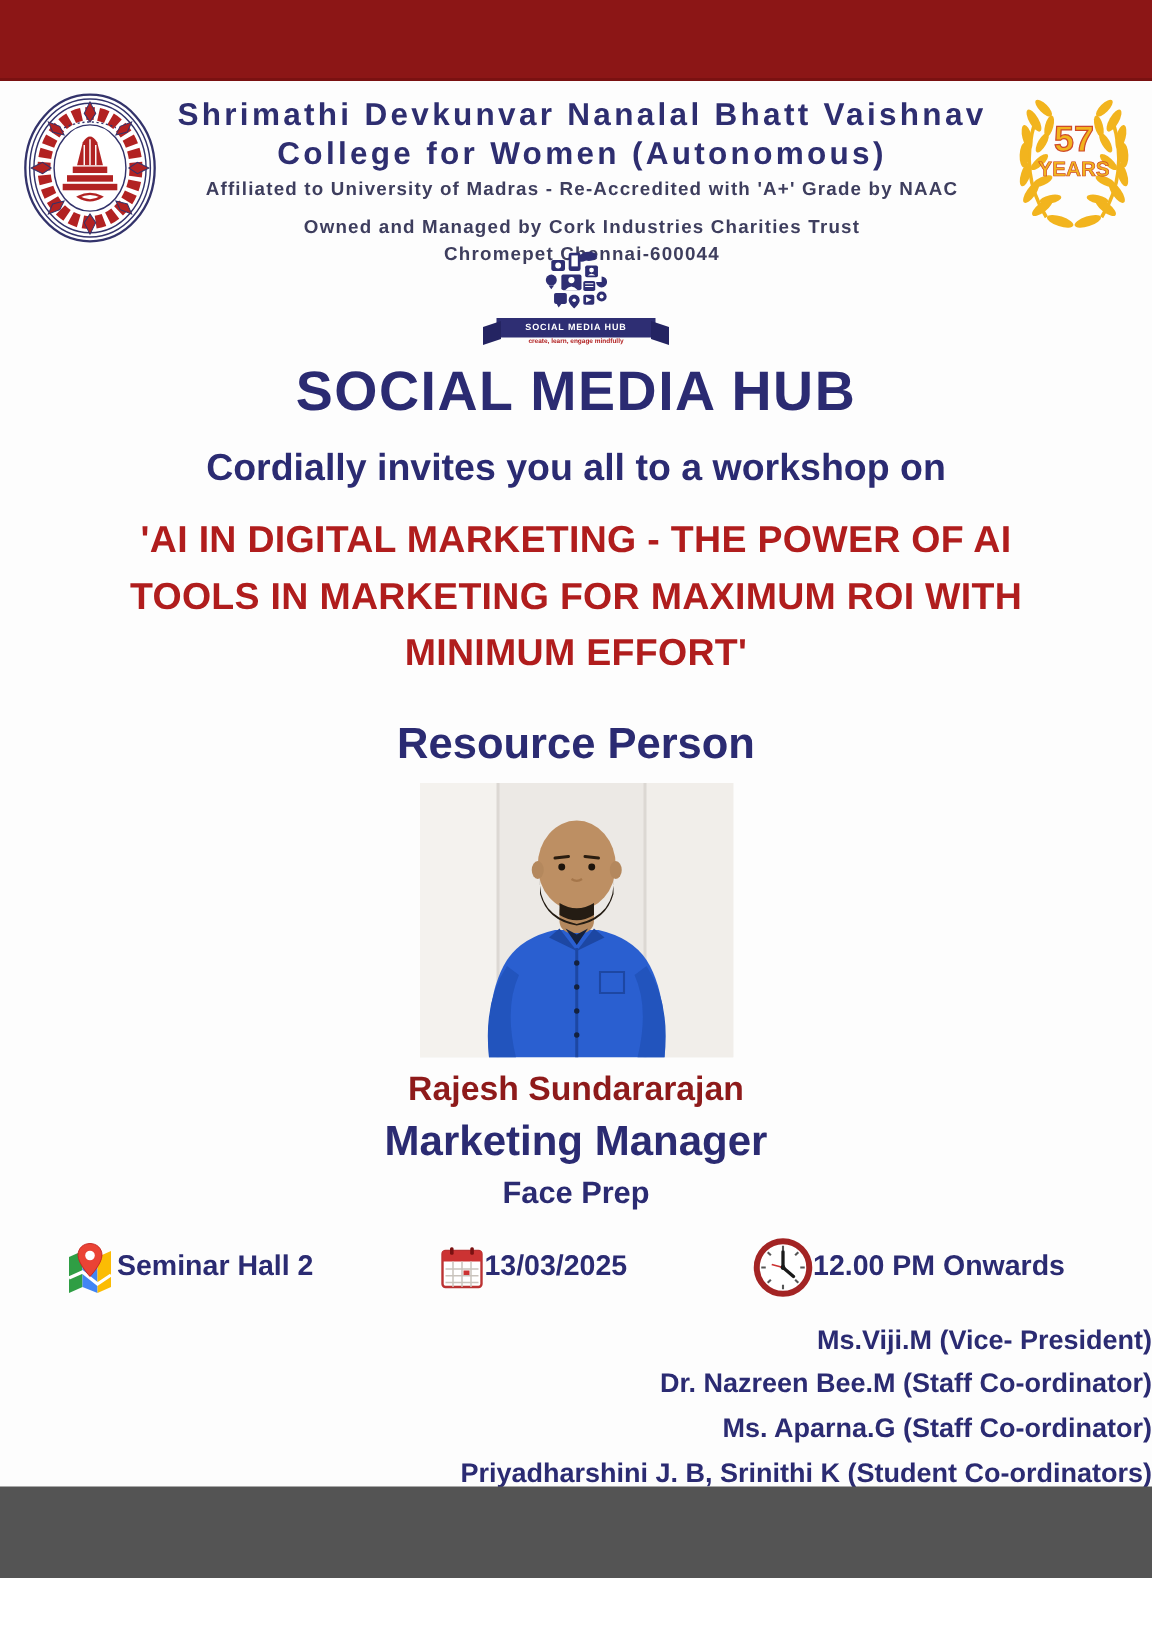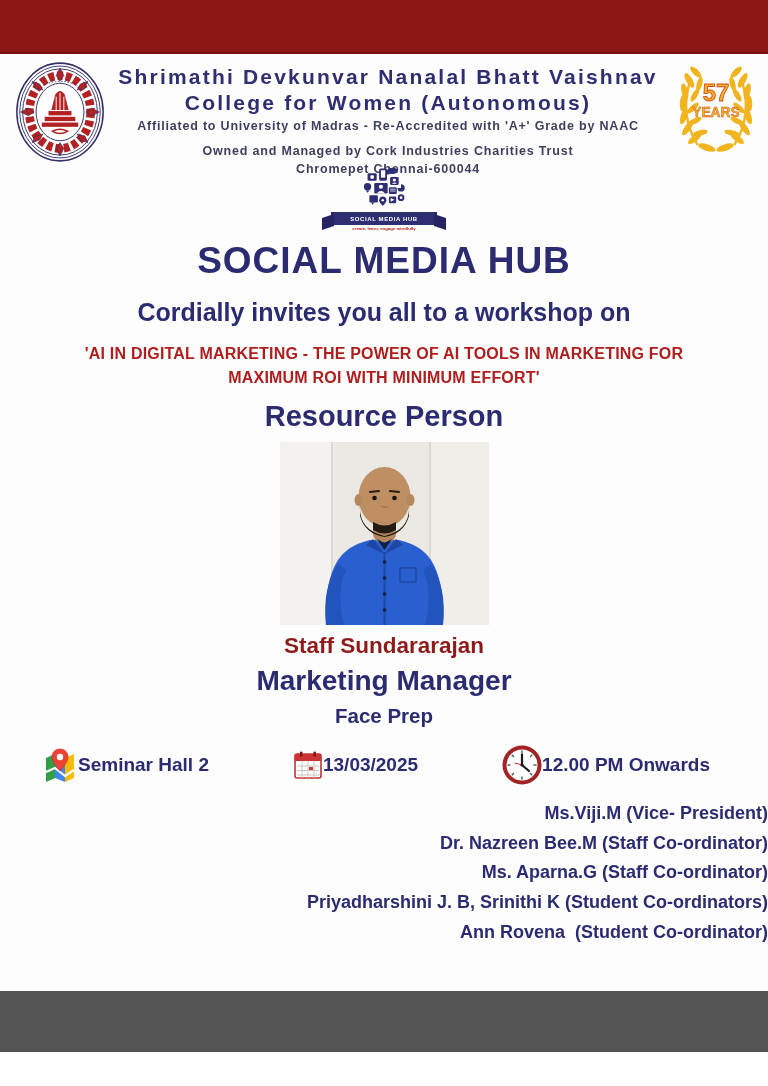--- a/index.html
+++ b/index.html
@@ -21,23 +21,23 @@
   .ribbon{position:relative;width:106px;height:13px;background:#2E2E73;display:flex;
           align-items:center;justify-content:center;margin-top:-4px;}
   .ribbon::before,.ribbon::after{content:"";position:absolute;top:4px;width:12px;height:12px;background:#242462;}
   .ribbon::before{left:-9px;transform:skewY(-18deg);}
   .ribbon::after{right:-9px;transform:skewY(18deg);}
   .ribbon-text{color:#ffffff;font-size:6px;font-weight:bold;letter-spacing:.6px;}
   .tagline{color:#B22222;font-size:6px;transform:scale(.72);transform-origin:center top;margin-top:1px;font-weight:bold;}
 
   .main-title{font-size:37px;font-weight:800;color:#2B2B72;letter-spacing:1px;margin-top:8px;}
   .invite{font-size:25px;font-weight:600;color:#2B2B72;margin-top:16px;}
-  .workshop{font-size:16px;font-weight:800;color:#B01D1D;max-width:660px;margin:15px auto 0;
+  .workshop{font-size:25px;font-weight:800;color:#B01D1D;max-width:660px;margin:15px auto 0;
             line-height:1.5;letter-spacing:.2px;}
-  .rp-heading{font-size:29px;font-weight:800;color:#2B2B72;margin-top:10px;}
+  .rp-heading{font-size:29px;font-weight:800;color:#2B2B72;margin-top:25px;}
   .photo{width:209px;height:183px;margin:9px auto 0;display:block;}
   .person-name{font-size:22.5px;font-weight:bold;color:#8E1A1A;margin-top:8px;}
   .person-role{font-size:28px;font-weight:bold;color:#2B2B72;margin-top:6px;}
   .person-org{font-size:20.5px;font-weight:bold;color:#2B2B72;margin-top:7px;}
 
   .details-row{display:flex;align-items:center;justify-content:space-between;
                padding:0 58px 0 42px;margin-top:17px;}
   .detail{display:flex;align-items:center;}
   .detail-text{font-size:19px;font-weight:bold;color:#2B2B72;}
 
@@ -204,21 +204,21 @@
       <path d="M116 97 L104.5 112 L123 103 Z" fill="#1d47a3"></path>
       <path d="M97 97 L104.5 108 L112 97 L104.5 101 Z" fill="#14213d"></path>
       <line x1="104.5" y1="110" x2="104.5" y2="183" stroke="#1d47a3" stroke-width="2"></line>
       <circle cx="104.5" cy="120" r="1.8" fill="#14213d"></circle>
       <circle cx="104.5" cy="136" r="1.8" fill="#14213d"></circle>
       <circle cx="104.5" cy="152" r="1.8" fill="#14213d"></circle>
       <circle cx="104.5" cy="168" r="1.8" fill="#14213d"></circle>
       <path d="M120 126 h16 v14 h-16 z" fill="none" stroke="#1d47a3" stroke-width="1.4"></path>
     </svg>
 
-    <div class="person-name">Staff Sundararajan</div>
+    <div class="person-name">Rajesh Sundararajan</div>
     <div class="person-role">Marketing Manager</div>
     <div class="person-org">Face Prep</div>
 
     <div class="details-row">
       <div class="detail">
         <svg width="36" height="36" viewBox="0 0 36 36">
           <path d="M4 11 L13 7 L13 31 L4 35 Z" fill="#2f9e44"></path>
           <path d="M13 7 L23 11 L23 35 L13 31 Z" fill="#4285f4"></path>
           <path d="M23 11 L32 7 L32 31 L23 35 Z" fill="#fbbc04"></path>
           <path d="M4 25 L13 21 L23 29 L32 23" fill="none" stroke="#ffffff" stroke-width="2.2"></path>

